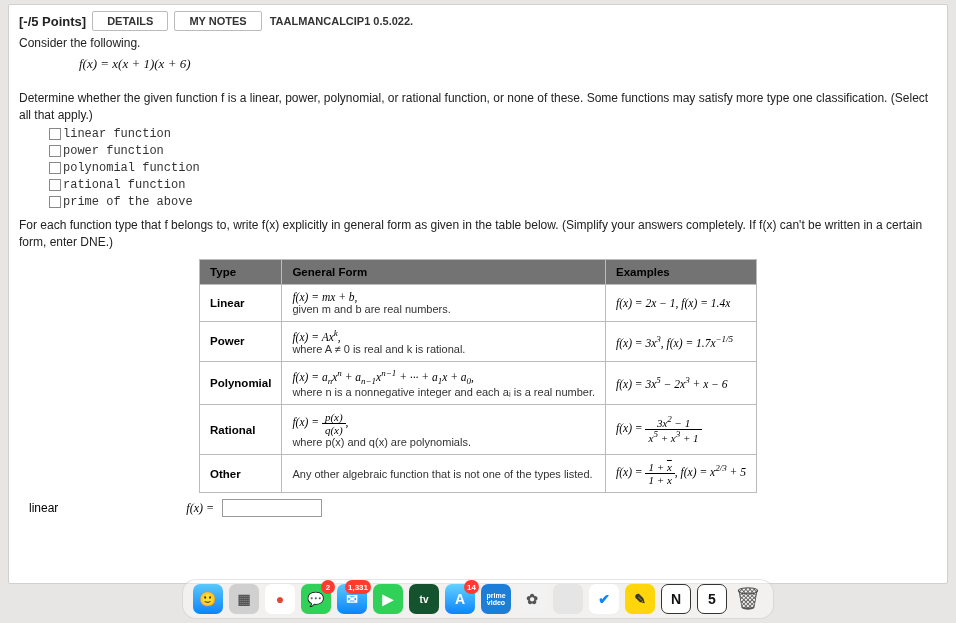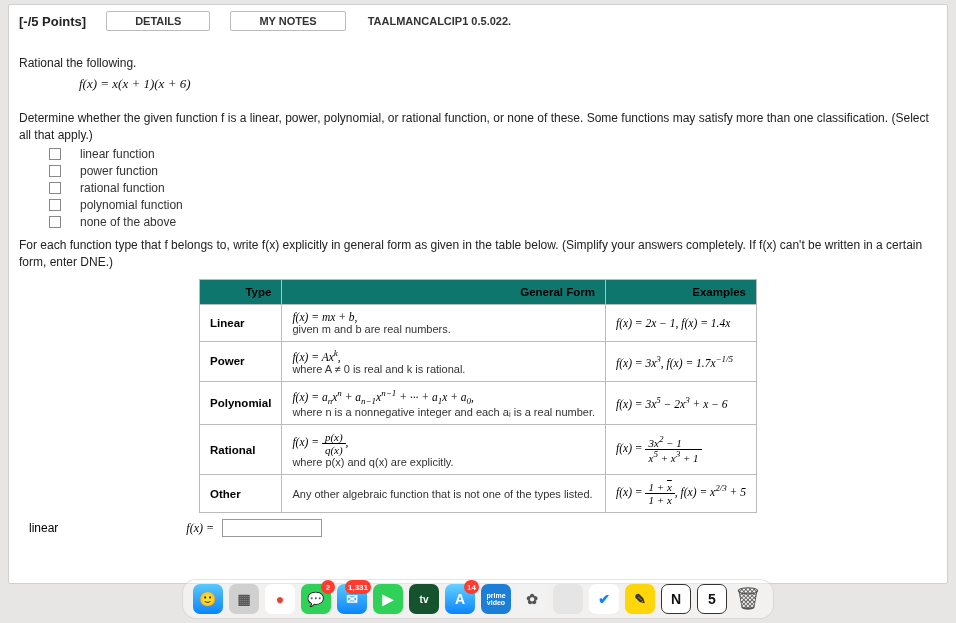--- a/index.html
+++ b/index.html
@@ -15,33 +15,33 @@
       background: #fff;
       margin: 4px 8px;
       border: 1px solid #d0d0d0;
       border-radius: 2px;
       padding: 6px 10px 10px 10px;
       height: 580px;
     }
     .header-row {
       display: flex;
       align-items: center;
-      gap: 20px;
-      margin-bottom: 24px;
+      gap: 6px;
+      margin-bottom: 4px;
       flex-wrap: wrap;
     }
     .points {
       font-weight: bold;
       font-size: 13px;
       color: #222;
     }
     .btn {
       border: 1px solid #bbb;
       background: #fff;
-      padding: 3px 28px;
+      padding: 3px 14px;
       font-size: 11px;
       font-weight: bold;
       color: #333;
       border-radius: 2px;
       cursor: pointer;
     }
     .srcref {
       font-size: 11px;
       font-weight: bold;
       color: #333;
@@ -57,58 +57,59 @@
       font-family: 'Times New Roman', serif;
       font-size: 13px;
       margin: 4px 0 18px 60px;
       color: #111;
     }
     .instruction { margin-bottom: 4px; }
     .checks { margin: 4px 0 8px 30px; }
     .chk-row {
       display: flex;
       align-items: center;
-      gap: 19px;
+      gap: 2px;
       font-size: 12px;
       color: #333;
       margin: 3px 0;
+      font-family: Liberation Mono, monospace;
     }
     .chk {
       width: 12px; height: 12px;
       border: 1px solid #888;
       background: #fff;
       display: inline-block;
     }
     .table-wrap { display: flex; justify-content: center; }
     table.forms {
       border-collapse: collapse;
       margin-top: 4px;
       font-size: 11.5px;
     }
     table.forms th, table.forms td {
       border: 1px solid #bbb;
       padding: 6px 10px;
       text-align: left;
       vertical-align: middle;
     }
-    table.forms th { background: #0f766e; font-weight: bold; text-align: right; }
+    table.forms th { background: #737373; font-weight: bold; text-align: left; }
     .type-cell { font-weight: bold; width: 80px; }
     .mathline { font-family: 'Times New Roman', serif; font-style: italic; }
     .sub { font-size: 9px; vertical-align: sub; font-style: italic; }
     .sup { font-size: 9px; vertical-align: super; font-style: italic; }
     .desc { font-size: 11px; color: #333; font-style: normal; }
     .final-row {
       display: flex; align-items: center; gap: 8px;
       font-size: 12px; margin-top: 6px; margin-left: 10px;
     }
     .answer-box {
       border: 1px solid #999; background: #fff;
       width: 100px; height: 18px;
     }
-    .frac { display: inline-block; vertical-align: middle; font-style: italic; }
+    .frac { display: inline-block; text-align: center; vertical-align: middle; font-style: italic; }
     .frac .num { display: block; border-bottom: 1px solid #000; padding: 0 3px; font-size: 11px; line-height: 1.1; }
     .frac .den { display: block; padding: 0 3px; font-size: 11px; line-height: 1.1; }
     .sqrt { text-decoration: overline; }
 
     
     .dock {
       position: absolute;
       bottom: 4px; left: 50%;
       transform: translateX(-50%);
       display: flex; gap: 6px;
@@ -145,44 +146,44 @@
 
 <div class="sheet">
 
   <div class="header-row">
     <span class="points">[-/5 Points]</span>
     <button class="btn">DETAILS</button>
     <button class="btn">MY NOTES</button>
     <span class="srcref">TAALMANCALCIP1 0.5.022.</span>
   </div>
 
-  <div class="body-text instruction">Rational the following.</div>
+  <div class="body-text instruction">Consider the following.</div>
   <div class="formula">f(x) = x(x + 1)(x + 6)</div>
-  <div class="body-text instruction">Determine whether the given function f is a linear, power, polynomial, or rational function, or none of these. Some functions may satisfy more than one classification. (Select all that apply.)</div>
+  <div class="body-text instruction">Determine whether the given function f is a linear, power, polynomial, or rational function, or none of these. Some functions may satisfy more type one classification. (Select all that apply.)</div>
 
   <div class="checks">
     <div class="chk-row">
       <span class="chk"></span>
       <span>linear function</span>
     </div>
     <div class="chk-row">
       <span class="chk"></span>
       <span>power function</span>
     </div>
     <div class="chk-row">
       <span class="chk"></span>
+      <span>polynomial function</span>
+    </div>
+    <div class="chk-row">
+      <span class="chk"></span>
       <span>rational function</span>
     </div>
     <div class="chk-row">
       <span class="chk"></span>
-      <span>polynomial function</span>
-    </div>
-    <div class="chk-row">
-      <span class="chk"></span>
-      <span>none of the above</span>
+      <span>prime of the above</span>
     </div>
   </div>
 
   <div class="body-text instruction">For each function type that f belongs to, write f(x) explicitly in general form as given in the table below. (Simplify your answers completely. If f(x) can't be written in a certain form, enter DNE.)</div>
 
   <div class="table-wrap">
     <table class="forms">
       <tbody>
           <tr>
         <th>Type</th>
@@ -210,21 +211,21 @@
         <td>
           <div class="mathline">f(x) = a<span class="sub">n</span>x<span class="sup">n</span> + a<span class="sub">n−1</span>x<span class="sup">n−1</span> + ··· + a<span class="sub">1</span>x + a<span class="sub">0</span>,</div>
           <div class="desc">where n is a nonnegative integer and each aᵢ is a real number.</div>
         </td>
         <td class="mathline">f(x) = 3x<span class="sup">5</span> − 2x<span class="sup">3</span> + x − 6</td>
       </tr>
       <tr>
         <td class="type-cell">Rational</td>
         <td>
           <div class="mathline">f(x) = <span class="frac"><span class="num">p(x)</span><span class="den">q(x)</span></span>,</div>
-          <div class="desc">where p(x) and q(x) are explicitly.</div>
+          <div class="desc">where p(x) and q(x) are polynomials.</div>
         </td>
         <td class="mathline">f(x) = <span class="frac"><span class="num">3x<span class="sup">2</span> − 1</span><span class="den">x<span class="sup">5</span> + x<span class="sup">3</span> + 1</span></span></td>
       </tr>
       <tr>
         <td class="type-cell">Other</td>
         <td>
           <div class="desc">Any other algebraic function that is not one of the types listed.</div>
         </td>
         <td class="mathline">f(x) = <span class="frac"><span class="num">1 + <span class="sqrt">x</span></span><span class="den">1 + x</span></span>, f(x) = x<span class="sup">2/3</span> + 5</td>
       </tr>

